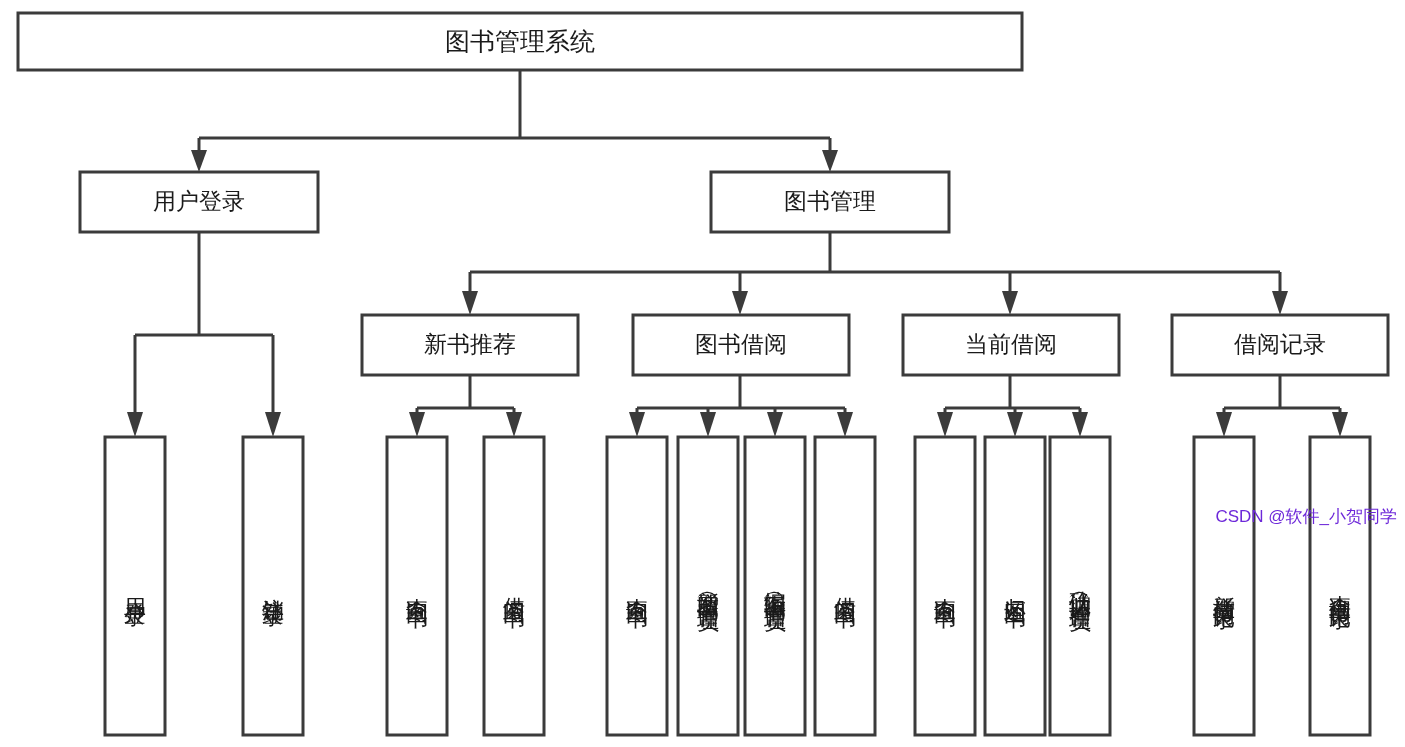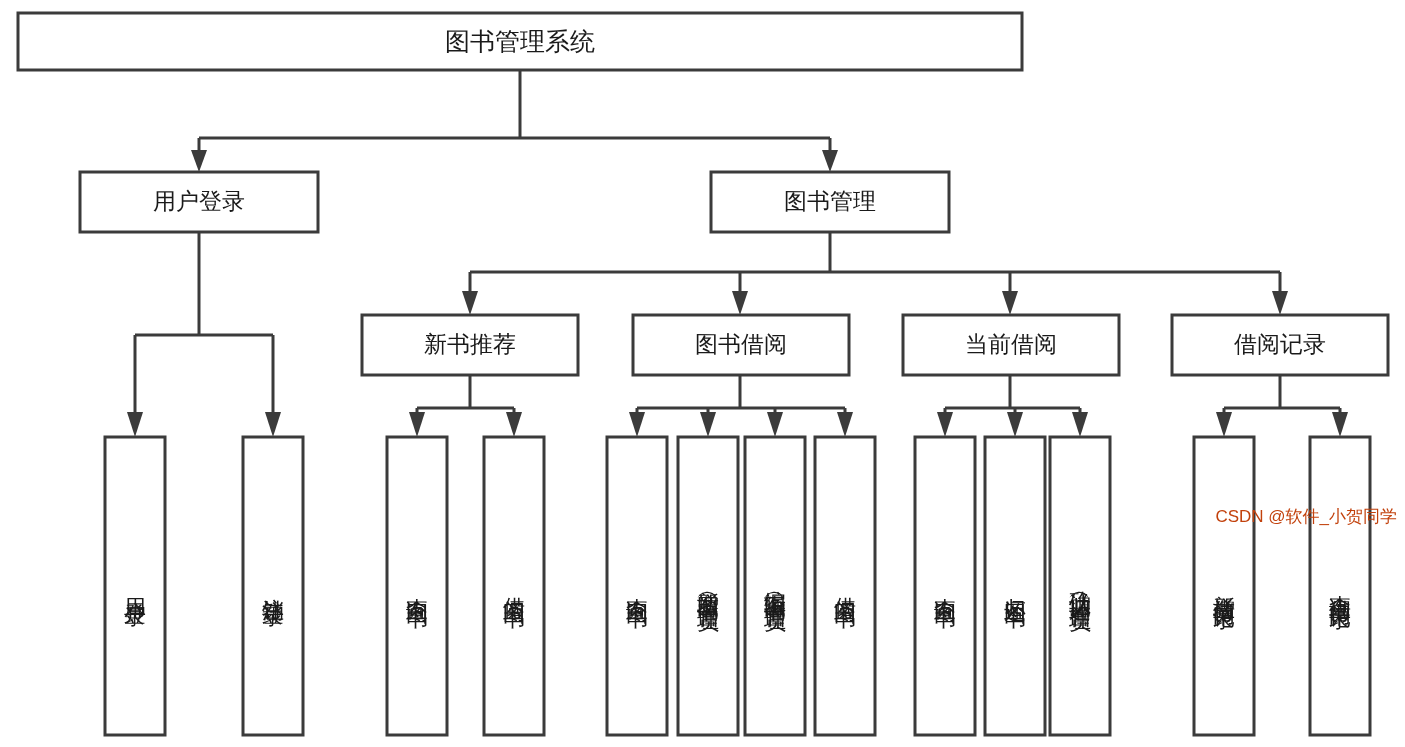--- a/index.html
+++ b/index.html
@@ -38,21 +38,21 @@
     pointer-events:none;
     display:flex;
     align-items:center;
     justify-content:center;
   }
   .watermark{
     position:absolute;
     right:8px;bottom:6px;
     font-family:"Liberation Sans","DejaVu Sans",sans-serif;
     font-size:17px;
-    color:#c2410c;
+    color:#6d28d9;
     white-space:nowrap;
     user-select:none;
   }
 </style>
 </head>
 <body>
 
 <div id="diagram-root">
 
   <svg id="tree" viewBox="0 0 1405 747">

